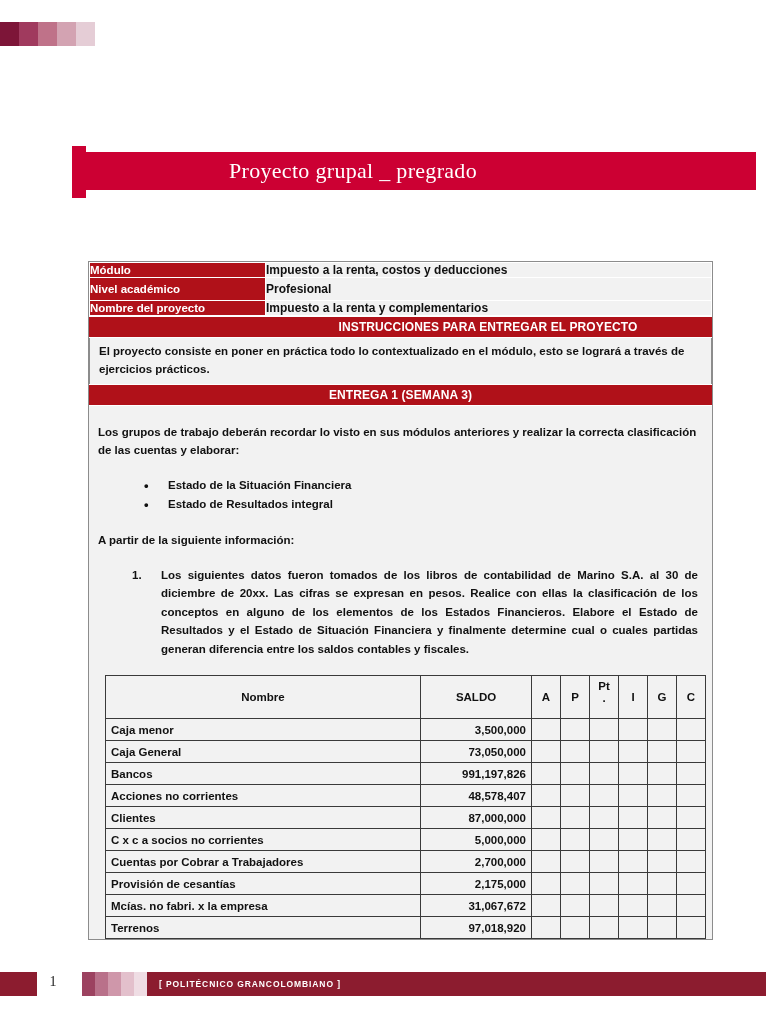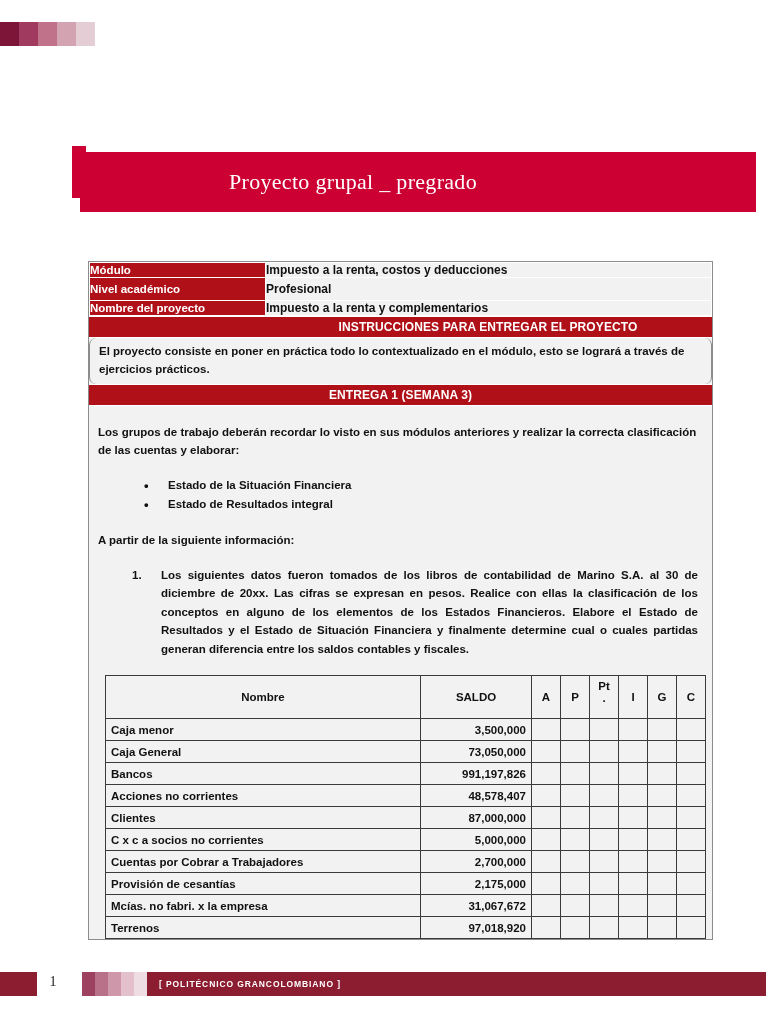--- a/index.html
+++ b/index.html
@@ -39,21 +39,21 @@
     top: 0;
     width: 14px;
     height: 52px;
     background: #cc0033;
   }
   .banner-main {
     position: absolute;
     left: 8px;
     top: 6px;
     width: 676px;
-    height: 60px;
+    height: 38px;
     background: #cc0033;
     display: flex;
     align-items: center;
     justify-content: center;
     box-sizing: border-box;
     padding-right: 130px;
   }
   .banner-title {
     color: #ffffff;
     font-family: "Liberation Serif", serif;
@@ -120,21 +120,20 @@
   .para-block {
     background: #f2f2f2;
     padding: 5px 10px 5px 9px;
     font-size: 11.5px;
     font-weight: bold;
     color: #111111;
     line-height: 1.55;
     border-left: 1px solid #8c8c8c;
     border-right: 1px solid #8c8c8c;
     box-sizing: border-box;
-    border-radius: 7px;
   }
 
   .body-section {
     background: #f2f2f2;
     padding: 0 14px 0 9px;
     box-sizing: border-box;
     font-size: 11.5px;
     font-weight: bold;
     color: #111111;
   }

